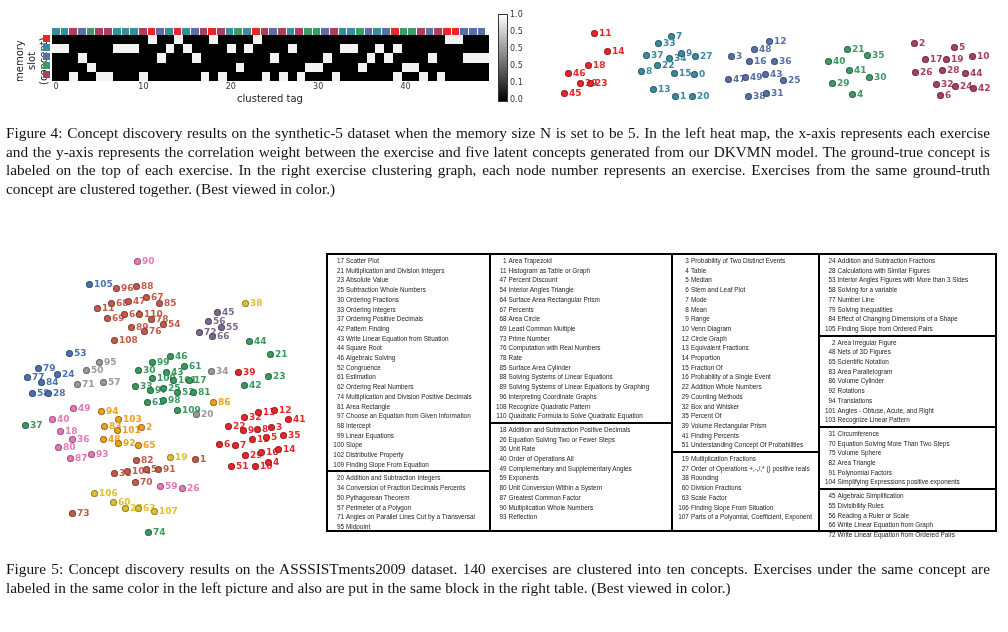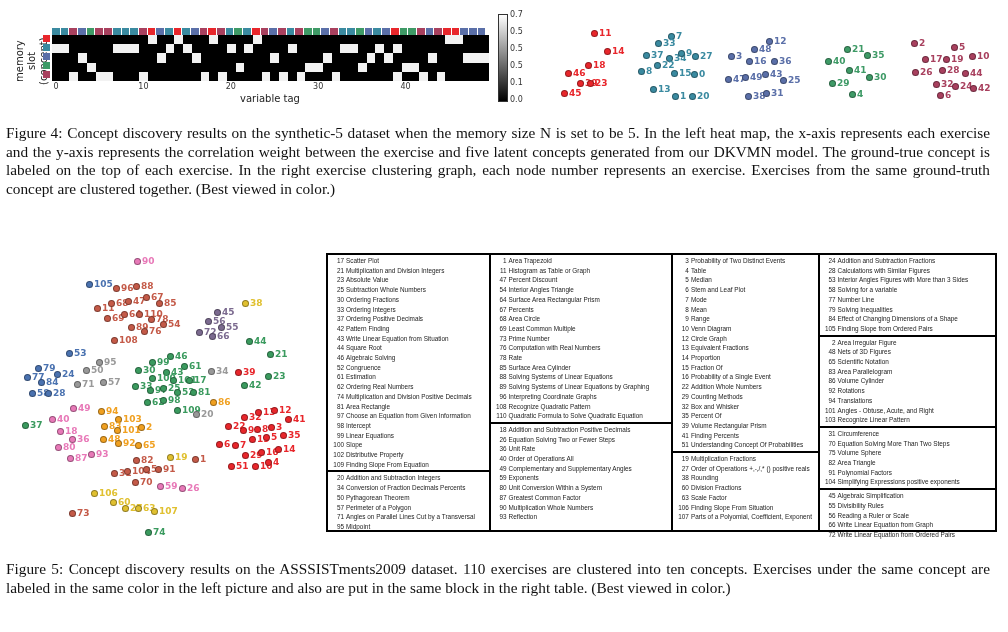--- a/index.html
+++ b/index.html
@@ -351,24 +351,24 @@
       <div style="background: rgb(0, 0, 0);"></div>
       <div style="background: rgb(0, 0, 0);"></div>
     </div>
   <div class="abs xticks" id="xticks">
       <span style="left: 4px;">0</span>
       <span style="left: 91.4px;">10</span>
       <span style="left: 178.8px;">20</span>
       <span style="left: 266.2px;">30</span>
       <span style="left: 353.6px;">40</span>
     </div>
-  <div class="abs xlabel">variable tag</div>
+  <div class="abs xlabel">clustered tag</div>
   <div class="abs cbar"></div>
   <div class="abs cbticks" id="cbticks">
-      <span style="top: 0px;">0.7</span>
+      <span style="top: 0px;">1.0</span>
       <span style="top: 17px;">0.5</span>
       <span style="top: 34px;">0.5</span>
       <span style="top: 51px;">0.5</span>
       <span style="top: 68px;">0.1</span>
       <span style="top: 85px;">0.0</span>
     </div>
 </div>
 
 <div class="abs s4" id="fig4-scatter" style="left:0;top:0;width:1008px;height:110px;">
     <div class="pt" style="left: 591px; top: 28px; color: rgb(232, 38, 43);"><i style="background: rgb(232, 38, 43);"></i><span>11</span></div>
@@ -672,13 +672,13 @@
       <div class="tblock">
         <div class="trow"><span class="num">45</span><span>Algebraic Simplification</span></div>
         <div class="trow"><span class="num">55</span><span>Divisibility Rules</span></div>
         <div class="trow"><span class="num">56</span><span>Reading a Ruler or Scale</span></div>
         <div class="trow"><span class="num">66</span><span>Write Linear Equation from Graph</span></div>
         <div class="trow"><span class="num">72</span><span>Write Linear Equation from Ordered Pairs</span></div>
       </div>
     </div>
   </div>
 
-<div class="abs caption" style="left:6px;top:560px;width:984px;">Figure 5: Concept discovery results on the ASSSISTments2009 dataset. 110 exercises are clustered into ten concepts. Exercises under the same concept are labeled in the same color in the left picture and also are put in the same block in the right table. (Best viewed in color.)</div>
+<div class="abs caption" style="left:6px;top:560px;width:984px;">Figure 5: Concept discovery results on the ASSSISTments2009 dataset. 140 exercises are clustered into ten concepts. Exercises under the same concept are labeled in the same color in the left picture and also are put in the same block in the right table. (Best viewed in color.)</div>
 
 </body></html>

